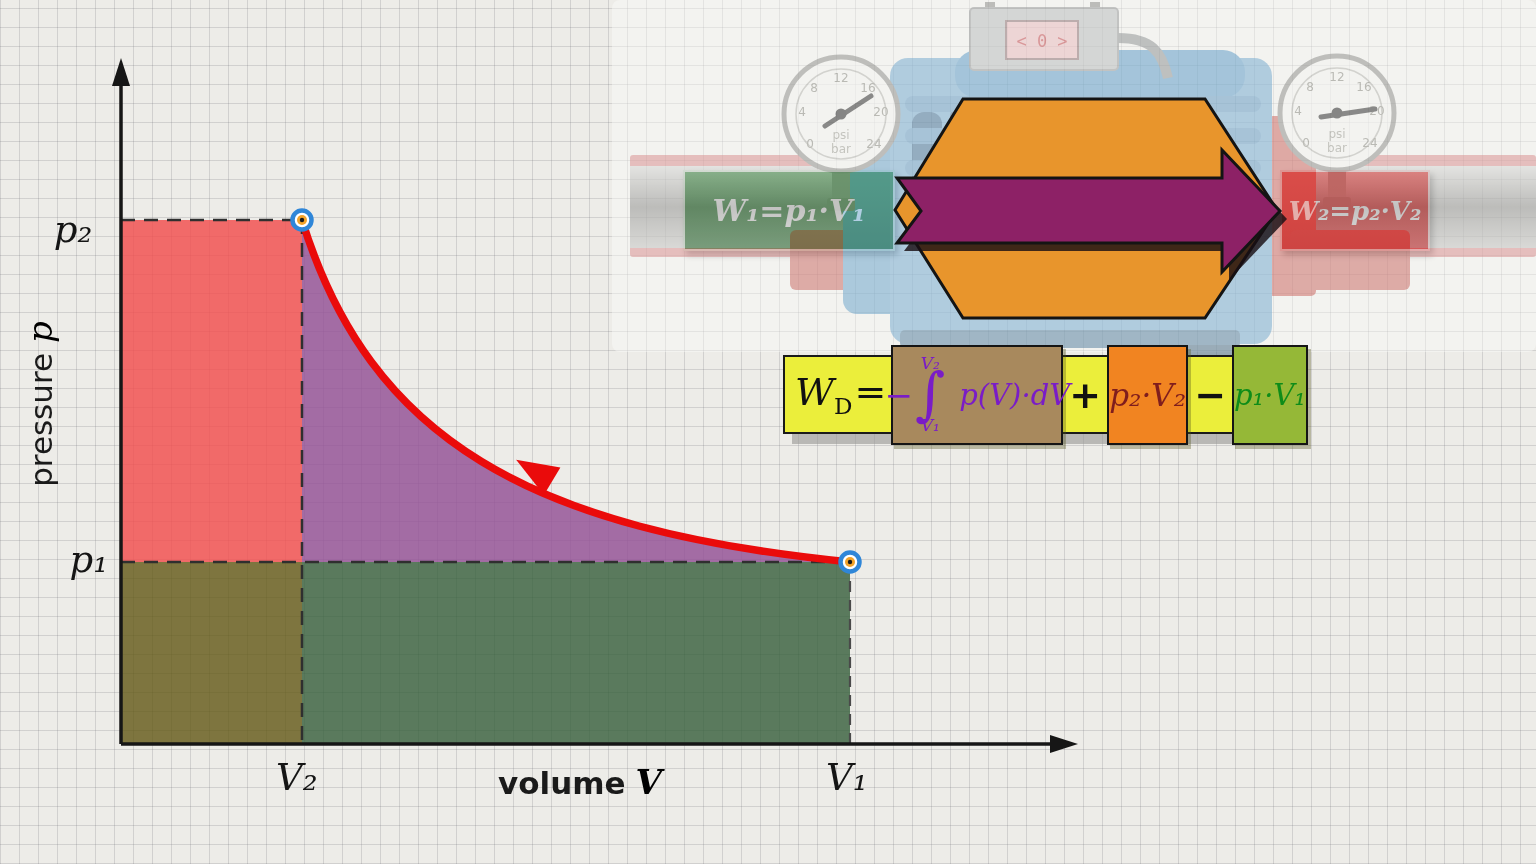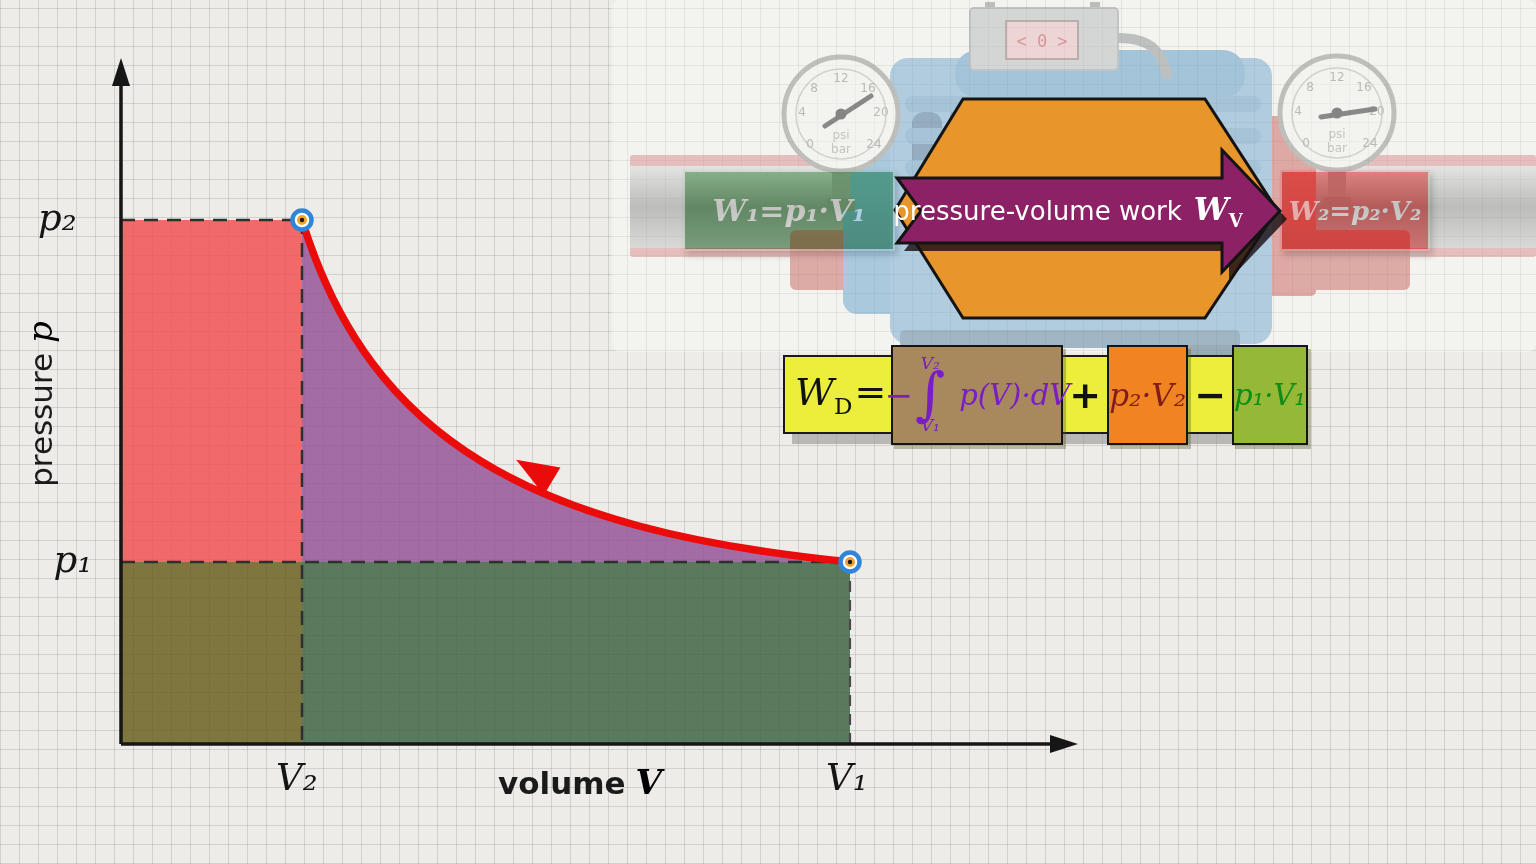--- a/index.html
+++ b/index.html
@@ -162,40 +162,36 @@
       <circle cx="302" cy="220" r="5" fill="#f2a32b"></circle>
       <circle cx="302" cy="220" r="2.2" fill="#1a1a1a"></circle>
     </g>
     <g>
       <circle cx="850" cy="562" r="9.5" fill="#ffffff" stroke="#2f86d8" stroke-width="4.5"></circle>
       <circle cx="850" cy="562" r="5" fill="#f2a32b"></circle>
       <circle cx="850" cy="562" r="2.2" fill="#1a1a1a"></circle>
     </g>
   </svg>
 
-  <div class="abs math tick" style="left:38px;top:196px;width:70px;text-align:left;z-index:3;">p₂</div>
-  <div class="abs math tick" style="left:22px;top:538px;width:70px;text-align:right;z-index:3;">p₁</div>
+  <div class="abs math tick" style="left:38px;top:208px;width:70px;text-align:center;z-index:3;">p₂</div>
+  <div class="abs math tick" style="left:38px;top:538px;width:70px;text-align:right;z-index:3;">p₁</div>
   <div class="abs math tick" style="left:276px;top:756px;z-index:3;">V₂</div>
   <div class="abs math tick" style="left:826px;top:756px;z-index:3;">V₁</div>
   <div class="abs" style="left:460px;top:762px;width:240px;text-align:center;z-index:3;white-space:nowrap;font-weight:bold;">
     <span class="axis-word">volume</span><span class="axis-var tick">V</span>
   </div>
   <div id="ylab" class="abs">
     <span class="axis-word">pressure</span><span class="axis-var tick">p</span>
   </div>
 
   <svg class="abs" style="left:880px;top:85px;z-index:5;" width="412" height="246" viewBox="0 0 412 246">
     <polygon points="15,125 83,14 325,14 397,125 325,233 83,233" fill="#e8952c" stroke="#141414" stroke-width="3"></polygon>
     <polygon points="24,101 349,101 349,73 407,134 349,195 349,166 24,166 48,134" fill="rgba(25,15,20,0.82)"></polygon>
     <polygon points="17,93 342,93 342,65 400,126 342,187 342,158 17,158 41,126" fill="#8d2166" stroke="#141414" stroke-width="3"></polygon>
   </svg>
-  <div id="arrow-label" class="abs">
-    <span>pressure-volume work</span>
-    <span class="wv"><span>W</span><sub>V</sub></span>
-  </div>
 
   <div id="inlet-box" class="abs banner">W₁=p₁·V₁</div>
   <div id="outlet-box" class="abs banner">W₂=p₂·V₂</div>
 
   <div id="formula" class="abs">
     <span id="f-lhs"><span>W</span><sub>D</sub><span class="eq">=</span></span>
     <span id="f-brown" class="fbox">
       <span class="int-minus">−</span>
       <span class="int-col">
         <span class="int-lim">V₂</span>

